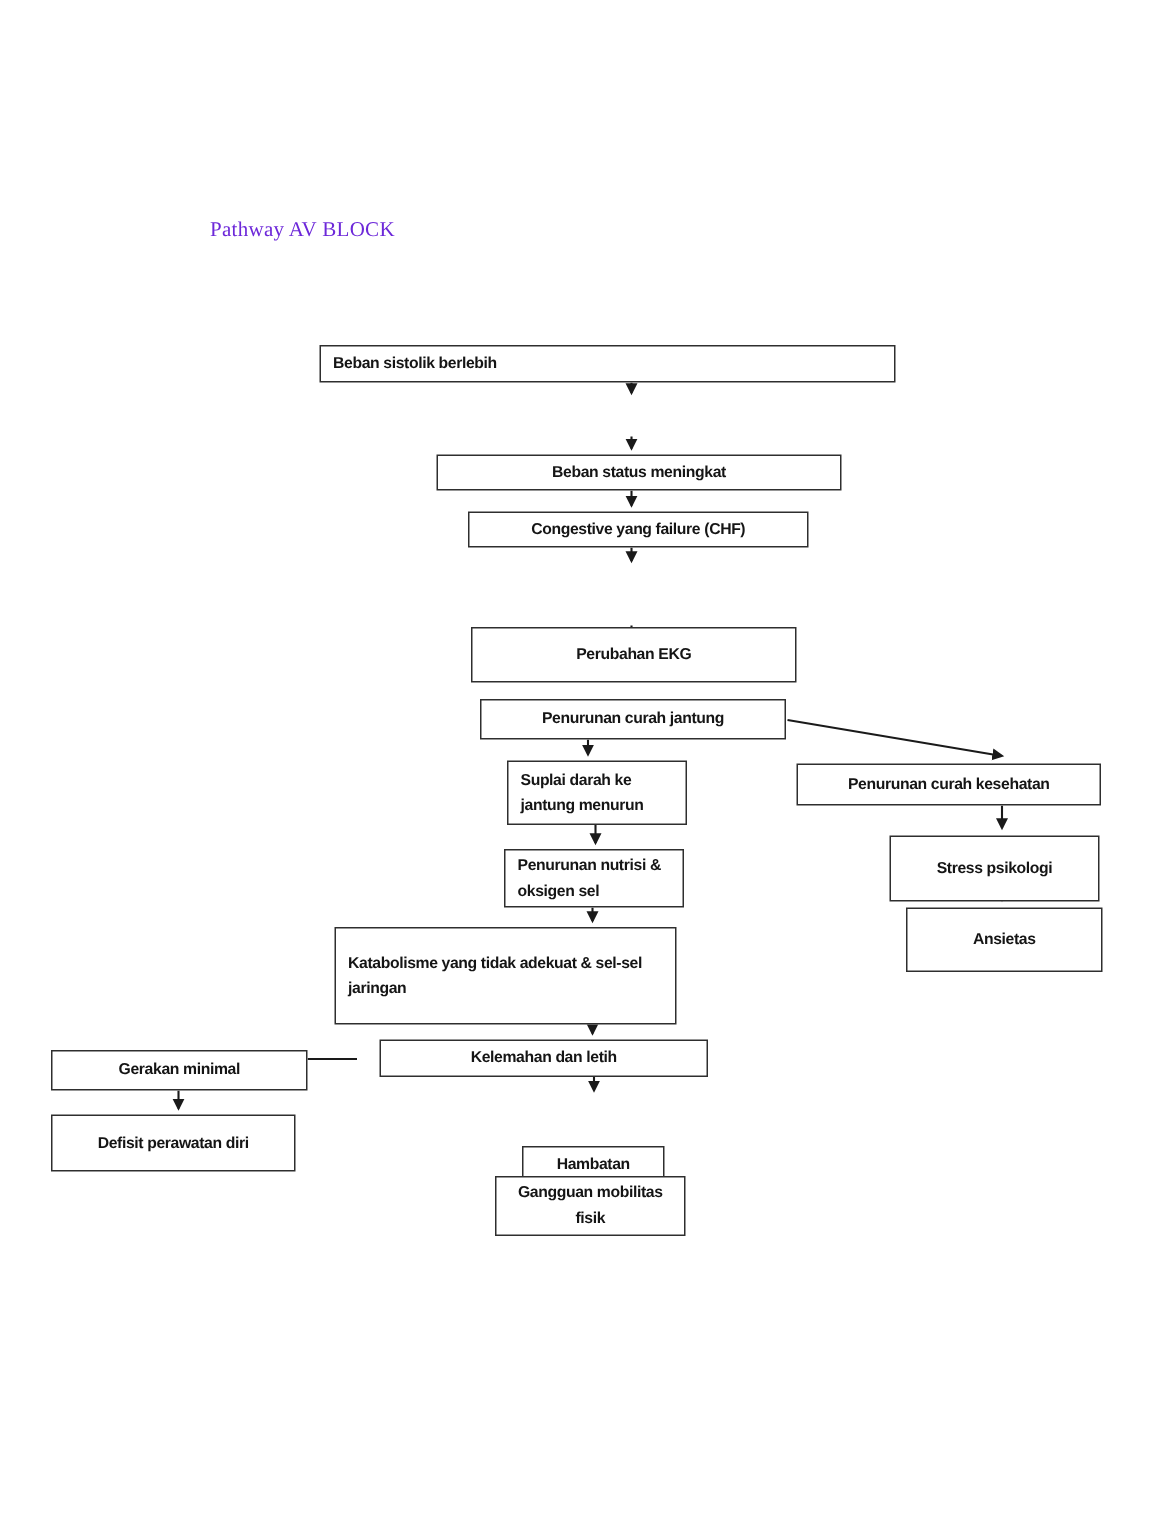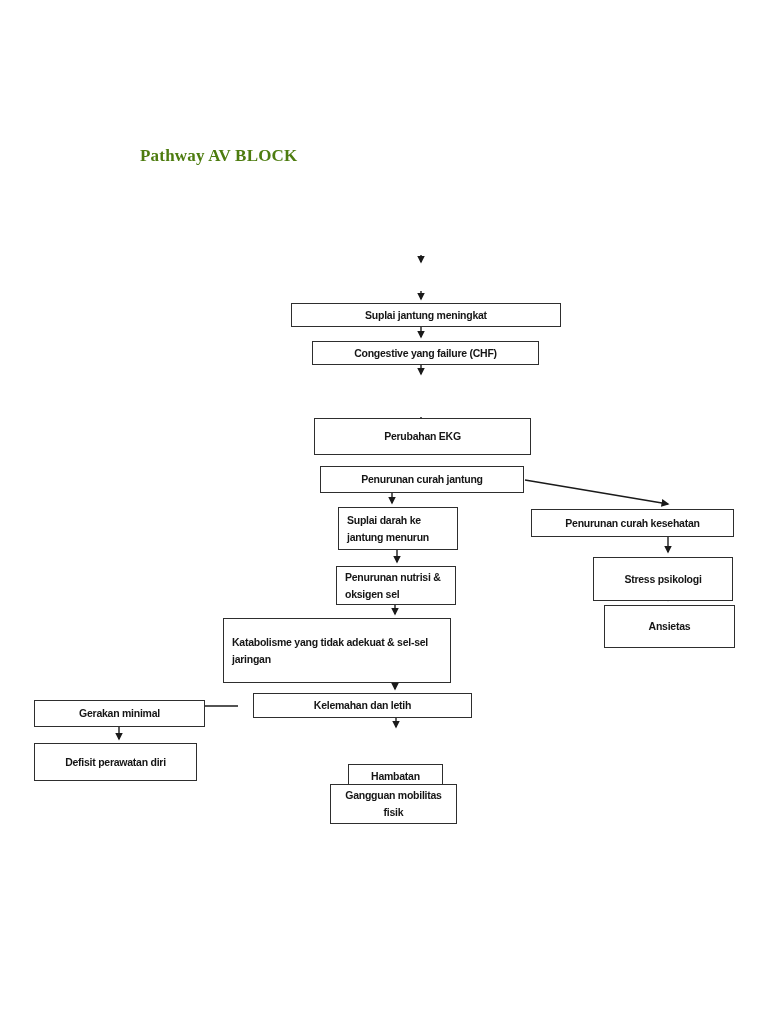--- a/index.html
+++ b/index.html
@@ -14,23 +14,23 @@
     background: #ffffff;
     overflow: hidden;
     font-family: "Liberation Sans", sans-serif;
   }
   .doc-title {
     position: absolute;
     left: 140px;
     top: 146px;
     margin: 0;
     font-family: "Liberation Serif", serif;
-    font-weight: bold;
-    font-size: 17px;
-    color: #4d7c0f;
+    font-weight: normal;
+    font-size: 14px;
+    color: #6d28d9;
     letter-spacing: 0.2px;
   }
   .connectors {
     position: absolute;
     left: 0;
     top: 0;
     pointer-events: none;
   }
   .node {
     position: absolute;
@@ -94,22 +94,25 @@
       <line x1="397" y1="550" x2="397" y2="562" marker-end="url(#ah)"></line>
       <line x1="395" y1="605" x2="395" y2="614" marker-end="url(#ah)"></line>
       <line x1="395" y1="683" x2="395" y2="689" marker-end="url(#ah)"></line>
       <line x1="396" y1="718" x2="396" y2="727" marker-end="url(#ah)"></line>
       <line x1="396" y1="772" x2="396" y2="780" marker-end="url(#ah)"></line>
       <line x1="119" y1="727" x2="119" y2="739" marker-end="url(#ah)"></line>
       <line x1="205" y1="706" x2="238" y2="706"></line>
     </g>
   </svg>
 
+  <div class="node al n0">
+      <span>Beban sistolik berlebih</span>
+    </div>
   <div class="node ac n2">
-      <span>Suplai jantung meningkat</span>
+      <span>Beban status meningkat</span>
     </div>
   <div class="node ac n3">
       <span>Congestive yang failure (CHF)</span>
     </div>
   <div class="node ac n4">
       <span>Perubahan EKG</span>
     </div>
   <div class="node ac n5">
       <span>Penurunan curah jantung</span>
     </div>

